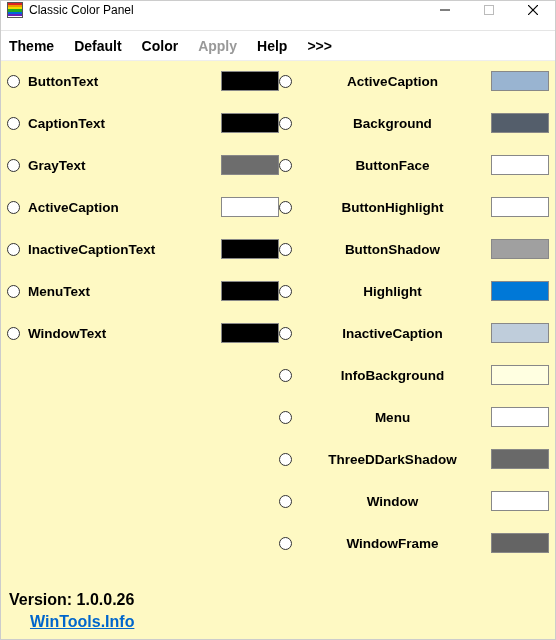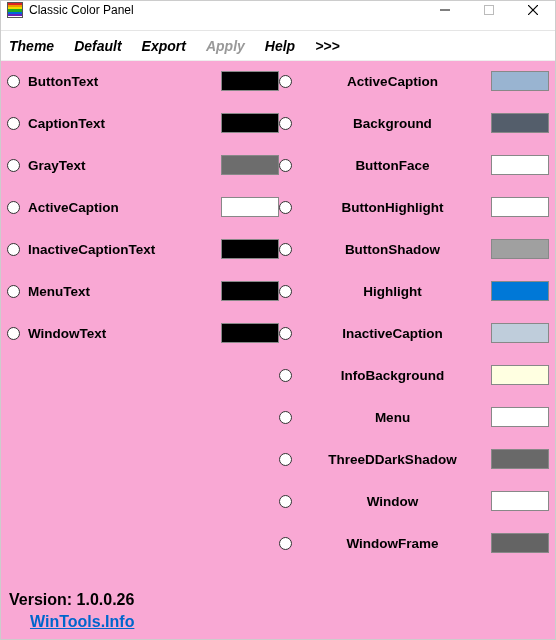--- a/index.html
+++ b/index.html
@@ -61,27 +61,27 @@
   .menubar {
     display: flex;
     align-items: center;
     height: 30px;
     padding: 0 8px;
     gap: 20px;
     font-size: 14px;
     font-weight: 700;
     border-bottom: 1px solid #eee;
   }
-  .menubar .menu-item { color: #000; font-style: italic; }
+  .menubar .menu-item { color: #000; }
   .menubar .menu-item.disabled { color: #999; }
 
   
   .content {
     flex: 1;
-    background: #f9a8d4;
+    background: #fef9c3;
     display: flex;
     flex-direction: row;
     padding: 6px 6px 8px 6px;
     position: relative;
   }
   .column {
     display: flex;
     flex-direction: column;
     gap: 22px;
     padding-top: 4px;
@@ -160,21 +160,21 @@
       <svg width="10" height="10" viewBox="0 0 10 10">
           <line x1="0" y1="0" x2="10" y2="10" stroke="#000" stroke-width="1.2"></line>
           <line x1="10" y1="0" x2="0" y2="10" stroke="#000" stroke-width="1.2"></line>
         </svg>
     </div>
   </div>
 
   <div class="menubar">
     <div class="menu-item">Theme</div>
     <div class="menu-item">Default</div>
-    <div class="menu-item">Export</div>
+    <div class="menu-item">Color</div>
     <div class="menu-item disabled">Apply</div>
     <div class="menu-item">Help</div>
     <div class="menu-item">&gt;&gt;&gt;</div>
   </div>
 
   <div class="content">
     <div class="column col-left" id="col-left">
         <div class="row">
           <div class="radio"></div>
           <div class="item-label">ButtonText</div>

